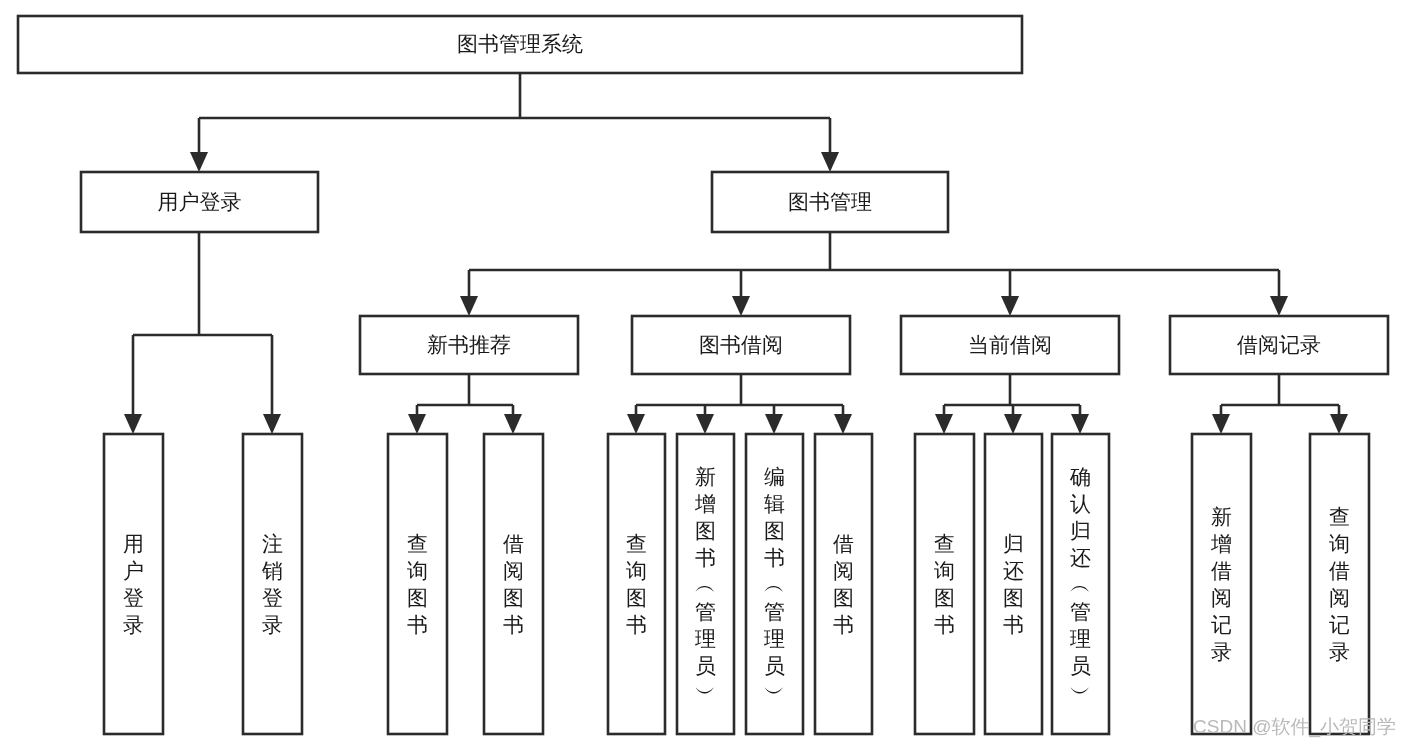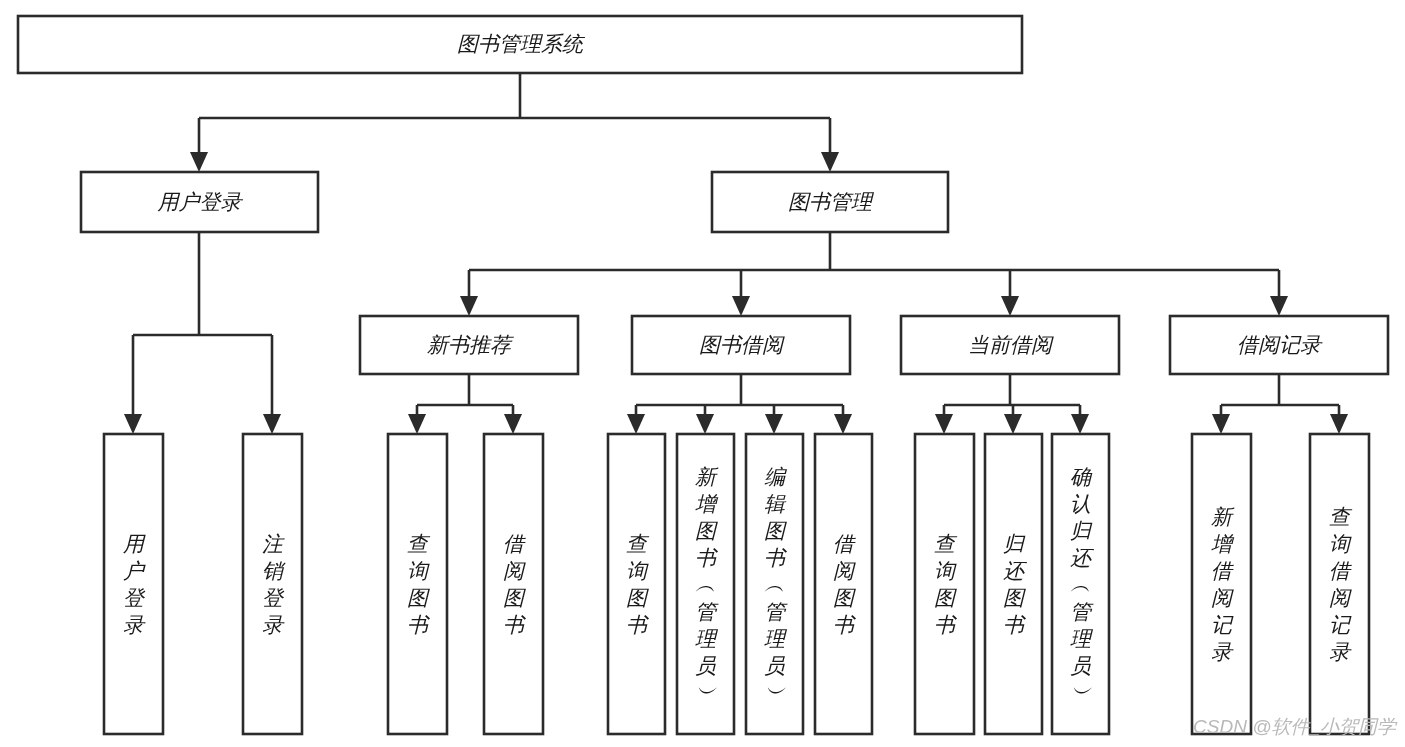--- a/index.html
+++ b/index.html
@@ -12,21 +12,20 @@
     width: 1405px;
     height: 747px;
     font-family: "Liberation Sans", "DejaVu Sans", sans-serif;
     overflow: hidden;
     position: relative;
   }
   #diagram-root {
     position: relative;
     width: 1207px;
     height: 747px;
-    font-style: italic;
   }
   svg.diagram-canvas {
     position: absolute;
     left: 0;
     top: 0;
     width: 1405px;
     height: 747px;
     display: block;
   }
   .node-box {

